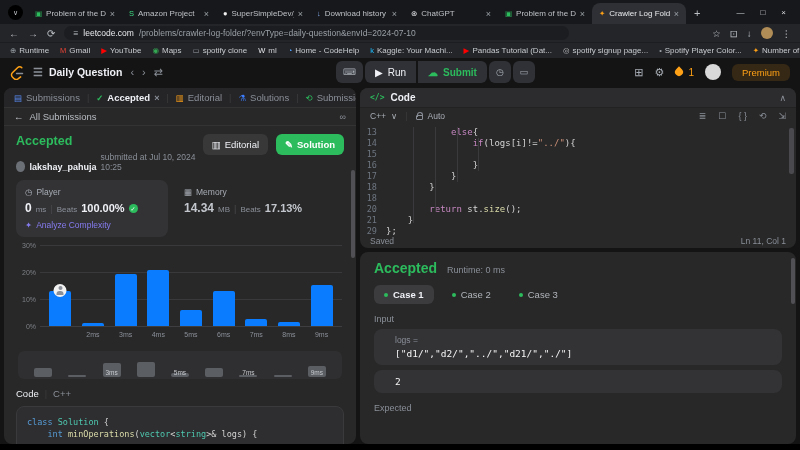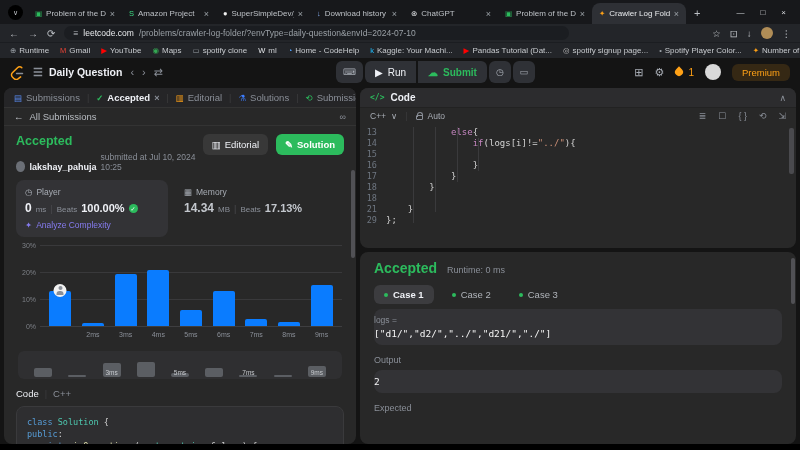--- a/index.html
+++ b/index.html
@@ -122,21 +122,21 @@
 .tricon{color:#2cbb5d;font-weight:bold;font-size:8px;font-family:"DejaVu Sans Mono",monospace}
 .tcbody{position:relative;padding:8px 14px 0 14px}
 .statusrow{display:flex;align-items:baseline;gap:10px}
 .acc{color:#2cbb5d;font-size:14px;font-weight:bold}
 .rtime{font-size:9px;color:#8a8f98}
 .cases{display:flex;gap:8px;margin-top:9px}
 .case{display:flex;align-items:center;gap:5px;height:19px;padding:0 10px;border-radius:6px;font-size:9.5px;color:#b0b4ba}
 .case.active{background:#3c3c3f;color:#eff1f6;font-weight:bold}
 .cdot{width:4px;height:4px;border-radius:50%;background:#2cbb5d}
 .lbl{margin-top:10px;font-size:9px;color:#8a8f98}
-.iobox{margin-top:5px;background:#333336;border-radius:8px;padding:6px 0}
+.iobox{margin-top:5px;background:#333336;border-radius:8px;padding:6px 21px}
 .ioname{font-size:8.5px;color:#8a8f98}
 .ioval{font-size:9.5px;color:#f5f5f5;margin-top:3px;font-family:"DejaVu Sans Mono",monospace}
 .iobox.single .ioval{margin-top:0}
 .tcthumb{position:absolute;right:1px;top:6px;width:4px;height:46px;background:#515155;border-radius:2px}
 .bottomstrip{position:absolute;left:0;top:444px;width:800px;height:6px;background:#000}
 </style>
 </head>
 <body>
 
 <div class="tabstrip">
@@ -472,21 +472,20 @@
           <span class="mini-label">9ms</span>
         </div>
       </div>
     <div class="codehead">
       <span>Code</span>
       <span class="lsep">|</span>
       <span class="dim">C++</span>
     </div>
     <div class="lcode">
       <div class="cl hl"><span class="t-kw">class</span> <span class="t-typ">Solution</span> {</div>
-      <div class="cl hl"><span class="t-kw">public</span>:</div>
       <div class="cl hl">    <span class="t-kw">int</span> <span class="t-fn">minOperations</span>(<span class="t-typ">vector</span>&lt;<span class="t-typ">string</span>&gt;&amp; logs) {</div>
 
     </div>
     <div class="lthumb"></div>
   </div>
 </div>
 
 <div class="panel ed-panel">
   <div class="phead">
     <span class="cg">&lt;/&gt;</span>
@@ -536,28 +535,36 @@
       </div>
     <div class="crow">
         <span class="ln">18</span>
         <span class="ct hl">        }</span>
       </div>
     <div class="crow">
         <span class="ln">18</span>
         <span class="ct hl"></span>
       </div>
     <div class="crow">
+        <span class="ln">20</span>
+        <span class="ct hl">        <span class="t-ctl">return</span> st.<span class="t-fn">size</span>();</span>
+      </div>
+    <div class="crow">
         <span class="ln">21</span>
         <span class="ct hl">    }</span>
       </div>
     <div class="crow">
         <span class="ln">29</span>
         <span class="ct hl">};</span>
       </div>
     <div class="edthumb"></div>
+  </div>
+  <div class="edfoot">
+    <span>Saved</span>
+    <span>Ln 11, Col 1</span>
   </div>
 </div>
 
 <div class="panel tc-panel">
   <div class="tcbody">
     <div class="statusrow">
       <span class="acc">Accepted</span>
       <span class="rtime">Runtime: 0 ms</span>
     </div>
     <div class="cases">
@@ -567,25 +574,25 @@
         </span>
       <span class="case">
           <i class="cdot"></i>
           <span>Case 2</span>
         </span>
       <span class="case">
           <i class="cdot"></i>
           <span>Case 3</span>
         </span>
     </div>
+    <div class="lbl">Input</div>
     <div class="iobox">
       <div class="ioname">logs =</div>
       <div class="ioval">["d1/","d2/","../","d21/","./"]</div>
     </div>
-    <div class="lbl">Output</div>
     <div class="iobox single">
       <div class="ioval">2</div>
     </div>
     <div class="lbl">Expected</div>
     <div class="tcthumb"></div>
   </div>
 </div>
 
 <div class="bottomstrip"></div>
 

